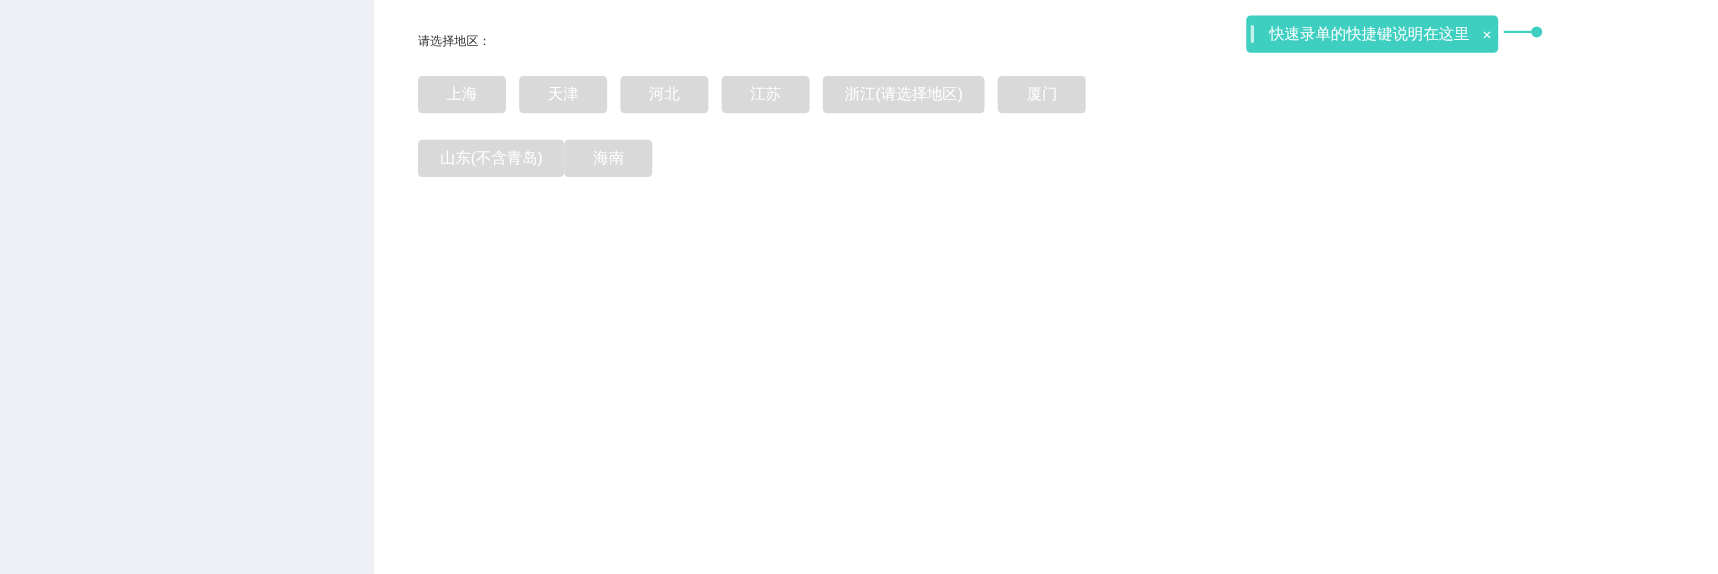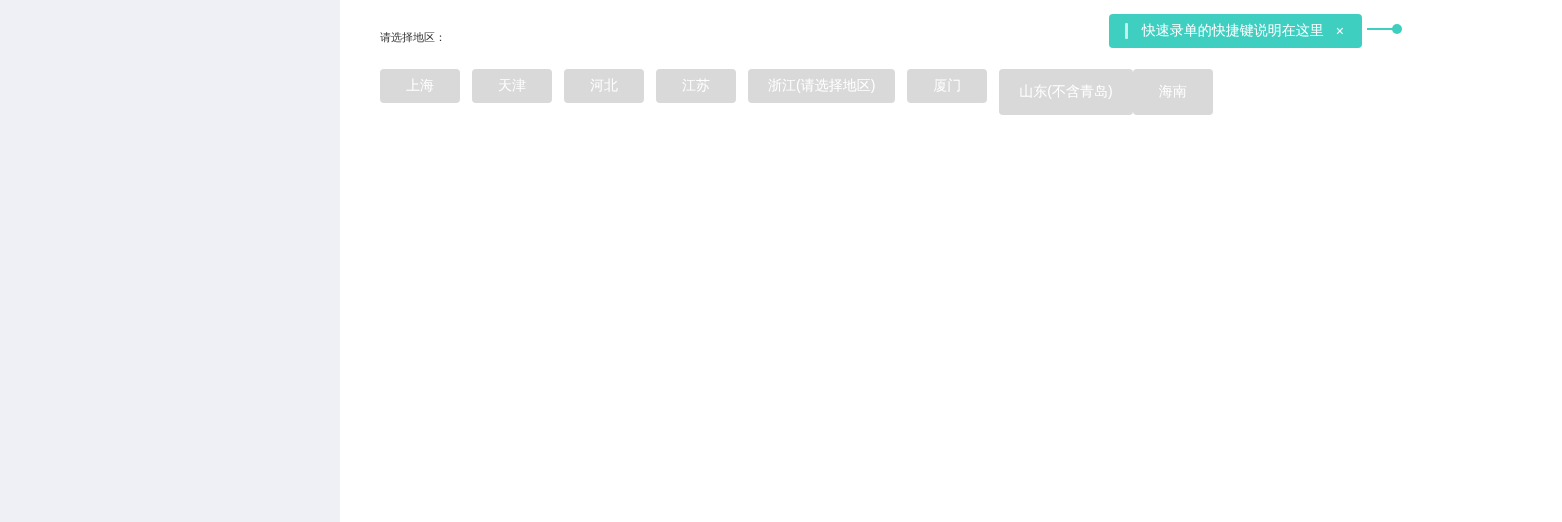--- a/index.html
+++ b/index.html
@@ -40,20 +40,21 @@
       font-size: 11px;
       color: #333;
       font-weight: normal;
       margin-bottom: 24px;
     }
 
     .region-buttons {
       display: flex;
       flex-wrap: wrap;
       gap: 12px;
+      flex-direction: column;
     }
 
     .region-btn {
       padding: 8px 20px;
       background: #d9d9d9;
       border: none;
       border-radius: 4px;
       color: #fff;
       font-size: 14px;
       cursor: pointer;
@@ -62,21 +63,21 @@
       font-family: 'Microsoft YaHei', 'PingFang SC', sans-serif;
     }
 
     
     .tooltip-banner {
       position: absolute;
       top: 14px;
       right: 200px;
       background: #3ecfc0;
       color: #fff;
-      padding: 8px 16px;
+      padding: 8px 4px;
       border-radius: 4px;
       font-size: 14px;
       display: flex;
       align-items: center;
       gap: 10px;
       white-space: nowrap;
     }
 
     .tooltip-banner::before {
       content: '';

